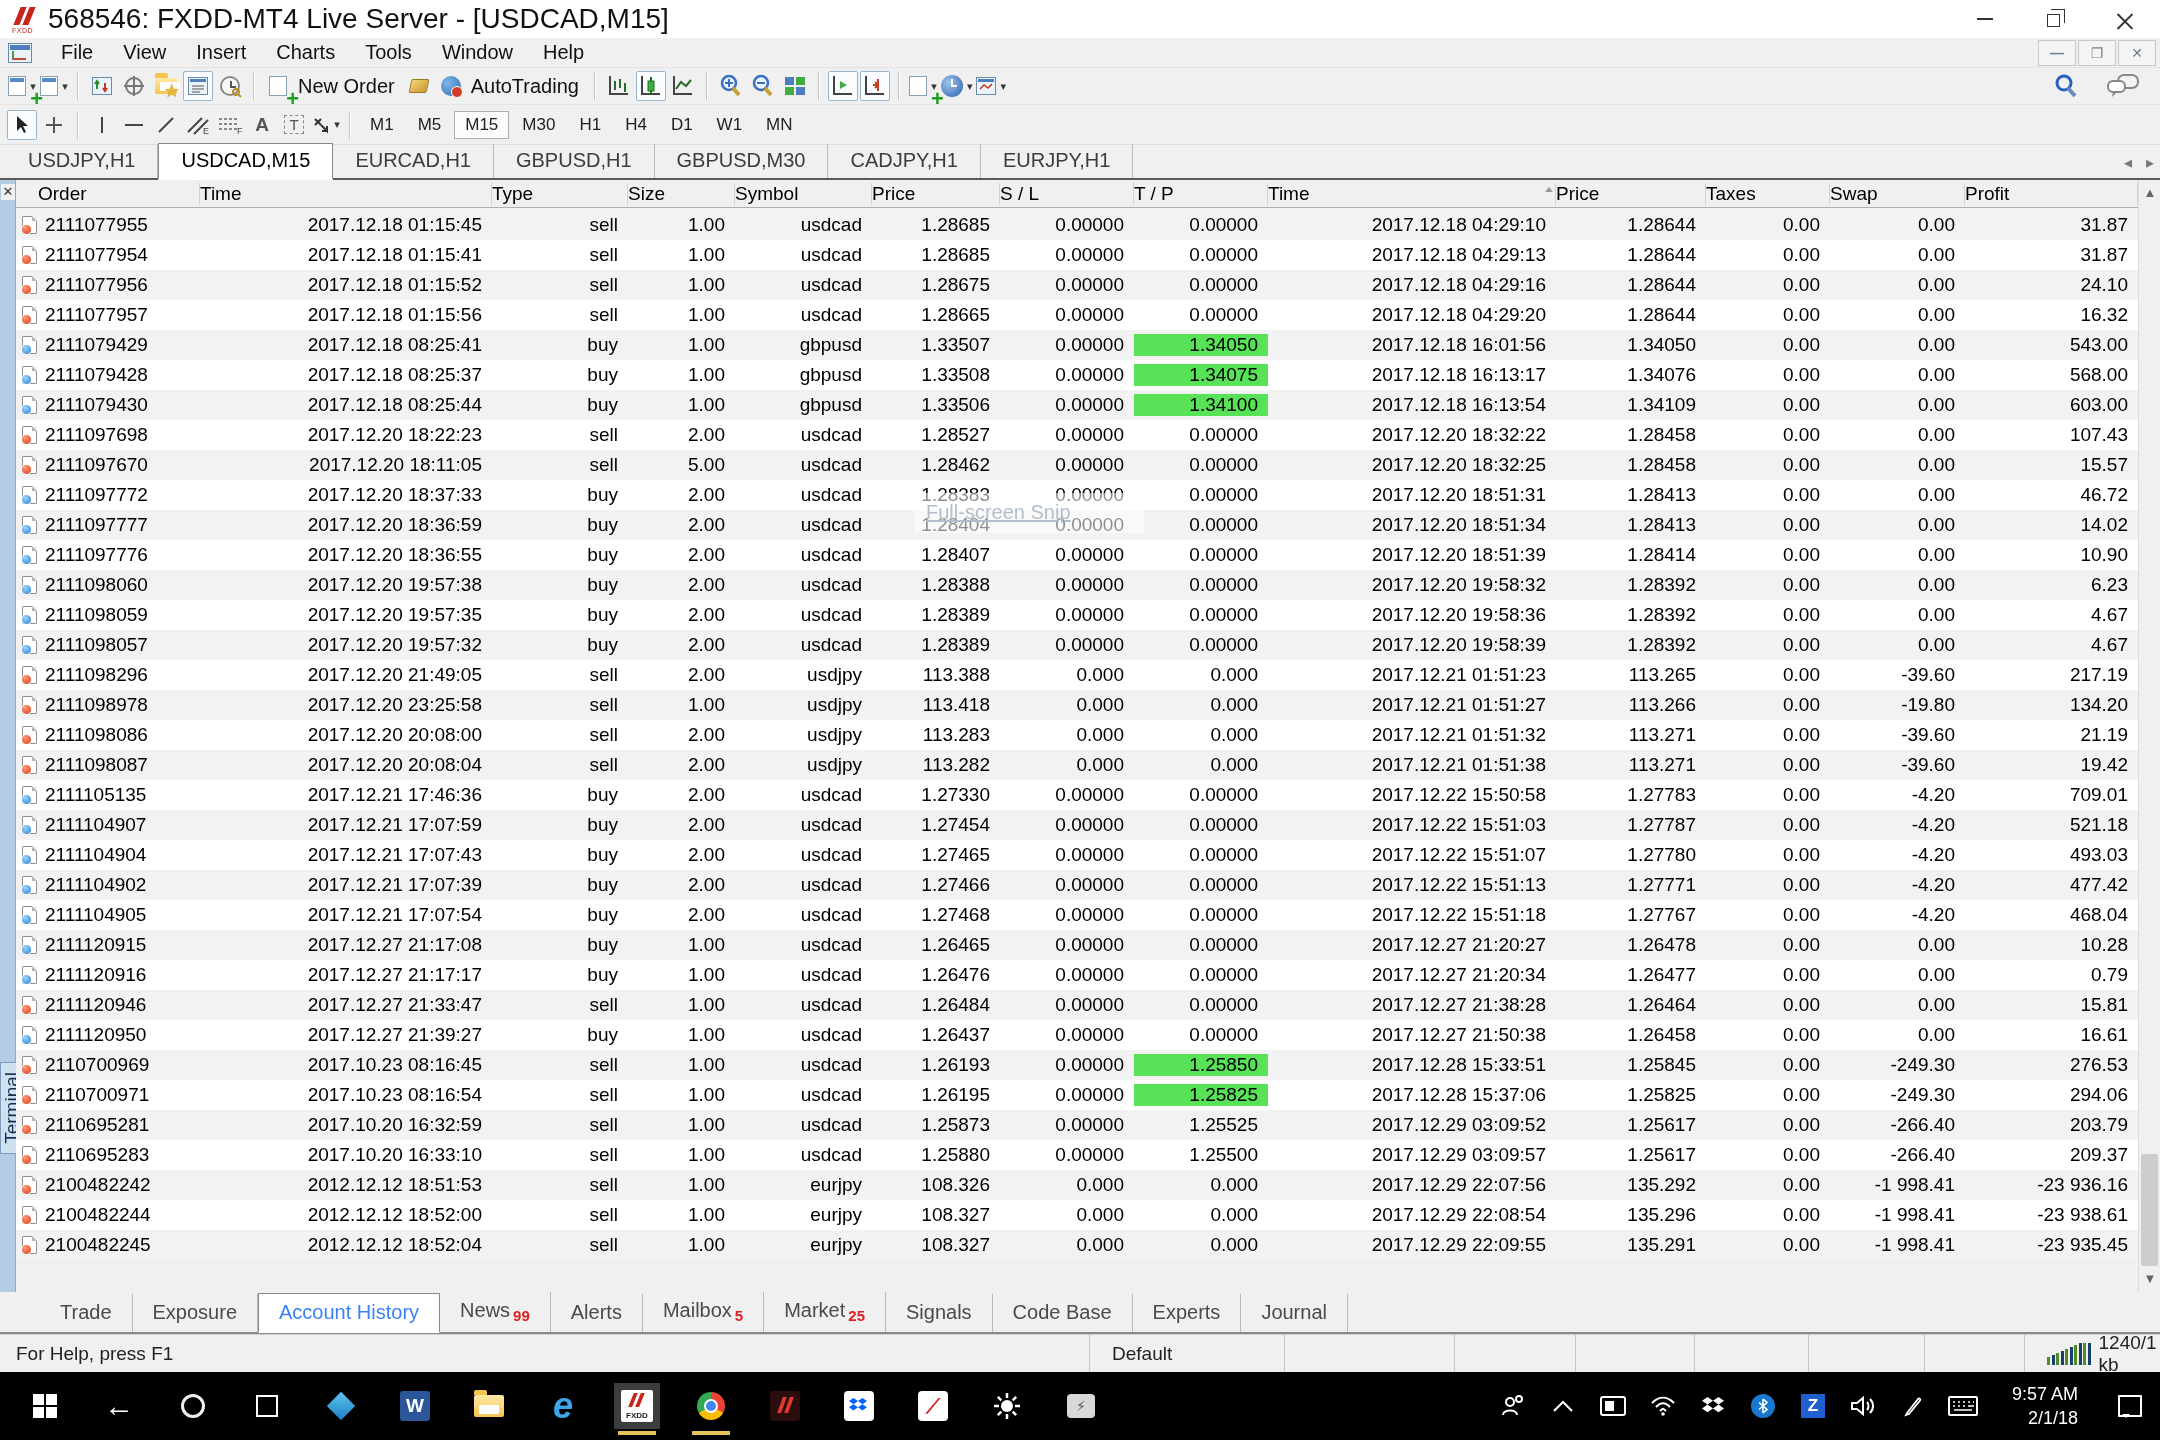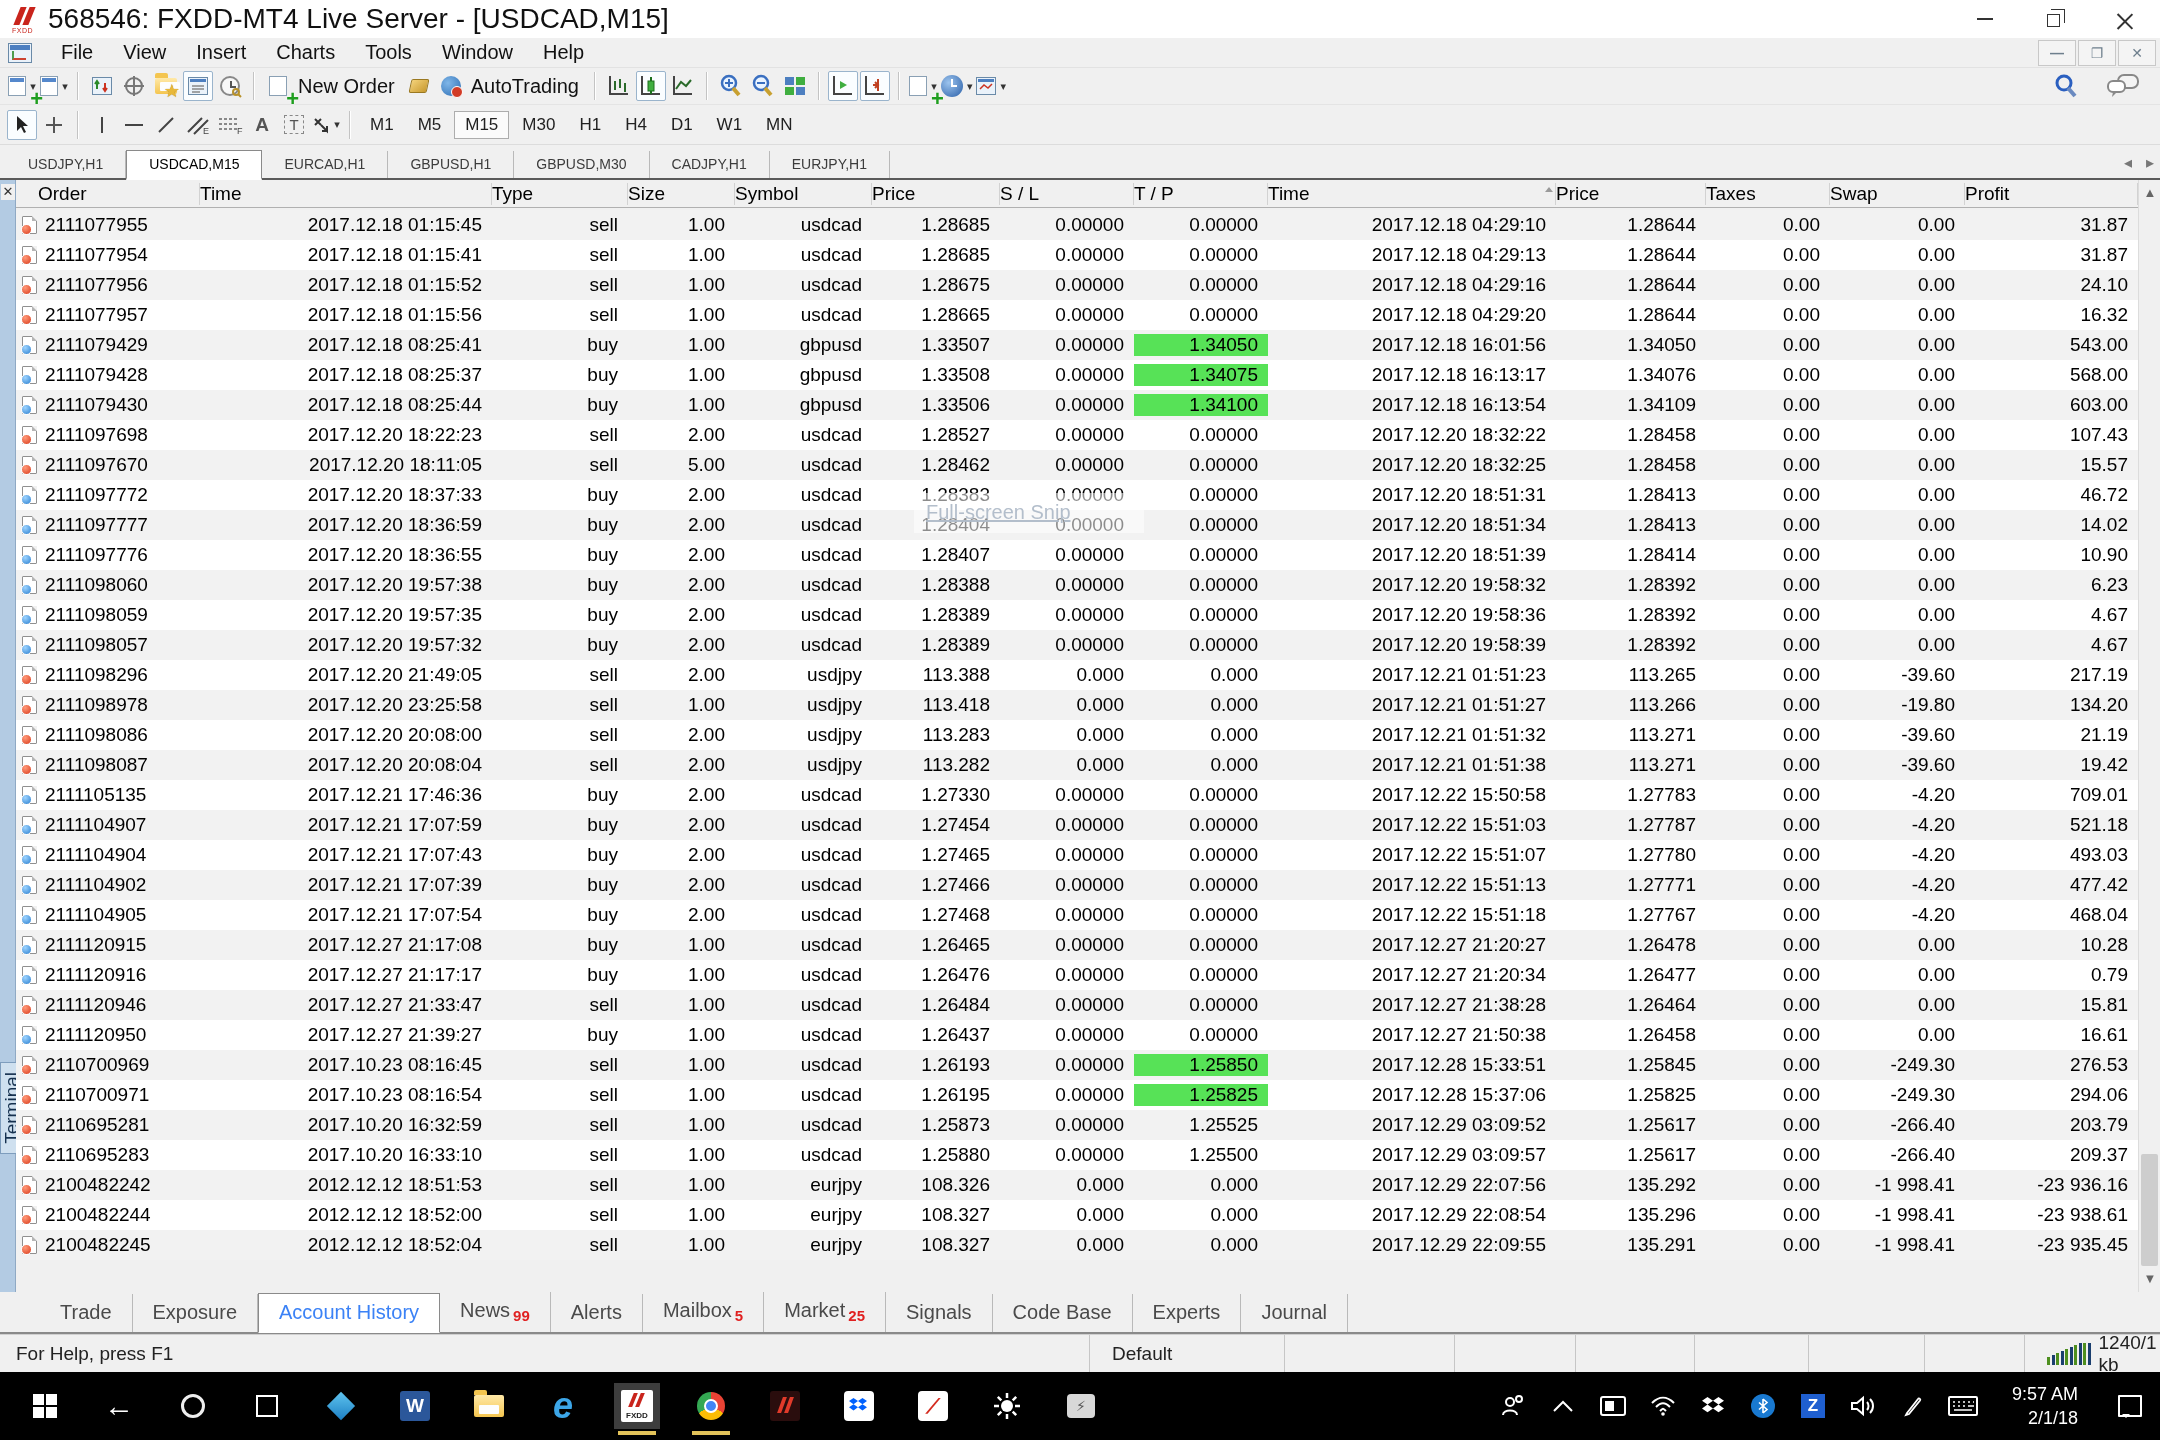--- a/index.html
+++ b/index.html
@@ -49,21 +49,21 @@
   .icclock:before { content:''; position:absolute; left:8px; top:3px; width:2px; height:7px; background:#555; }
   .icclock:after { content:''; position:absolute; left:8px; top:8px; width:6px; height:2px; background:#555; }
   .iccap { width:20px; height:20px; border-radius:50%; background:radial-gradient(circle at 35% 35%, #7fb6e8, #2c6db4); position:relative; }
   .iccap:after { content:''; position:absolute; right:-2px; bottom:-2px; width:10px; height:10px; border-radius:50%; background:#d23b26; border:1.5px solid #fff; }
   .icgold { width:18px; height:14px; background:linear-gradient(135deg,#f4d27a,#c89a30); transform:skewX(-12deg); border:1px solid #9a7820; border-radius:2px; }
   .tfbtn { font-size:17px; color:#222; padding:3px 10px; border:1px solid transparent; margin:16px 1px; }
   .tfbtn.active { background:#fbfbfb; border:1px solid #adadad; }
 
   
   .charttabs { height:35px; background:#f0f0f0; display:flex; align-items:flex-end; padding-left:6px; border-bottom:2px solid #5a5a5a; position:relative; }
-  .ctab { font-size:14px; color:#3c3c3c; padding:5px 22px 6px; border-right:1px solid #b9b9b9; margin-bottom:0; }
+  .ctab { font-size:20px; color:#3c3c3c; padding:5px 22px 6px; border-right:1px solid #b9b9b9; margin-bottom:0; }
   .ctab.active { background:#fff; color:#000; border:1px solid #8a8a8a; border-bottom:2px solid #fff; margin-bottom:-2px; z-index:2; }
   .tabscroll { position:absolute; right:6px; bottom:6px; display:flex; gap:14px; color:#777; font-size:16px; }
 
   
   .leftstrip { position:absolute; left:0; top:180px; width:16px; height:1154px; background:#b3cbe3; border-right:1px solid #8fa9c4; }
   .xclose { position:absolute; left:1px; top:4px; width:14px; height:16px; color:#333; font-size:13px; text-align:center; line-height:16px; background:#f0f0f0; }
   .terminal-tab { position:absolute; left:0; top:1062px; width:24px; height:92px; background:#cfe0ef; border:1px solid #7e9dbd; display:flex; align-items:center; justify-content:center; }
   .terminal-tab span { writing-mode:vertical-rl; transform:rotate(180deg); font-size:19px; color:#15304e; }
 
   .thead { position:absolute; left:16px; top:180px; width:2122px; height:28px; background:#f0f0f0; border-bottom:1px solid #b0b0b0; display:grid; grid-template-columns:184px 292px 136px 107px 137px 128px 134px 134px 288px 150px 124px 135px 173px; align-items:center; font-size:19px; }

